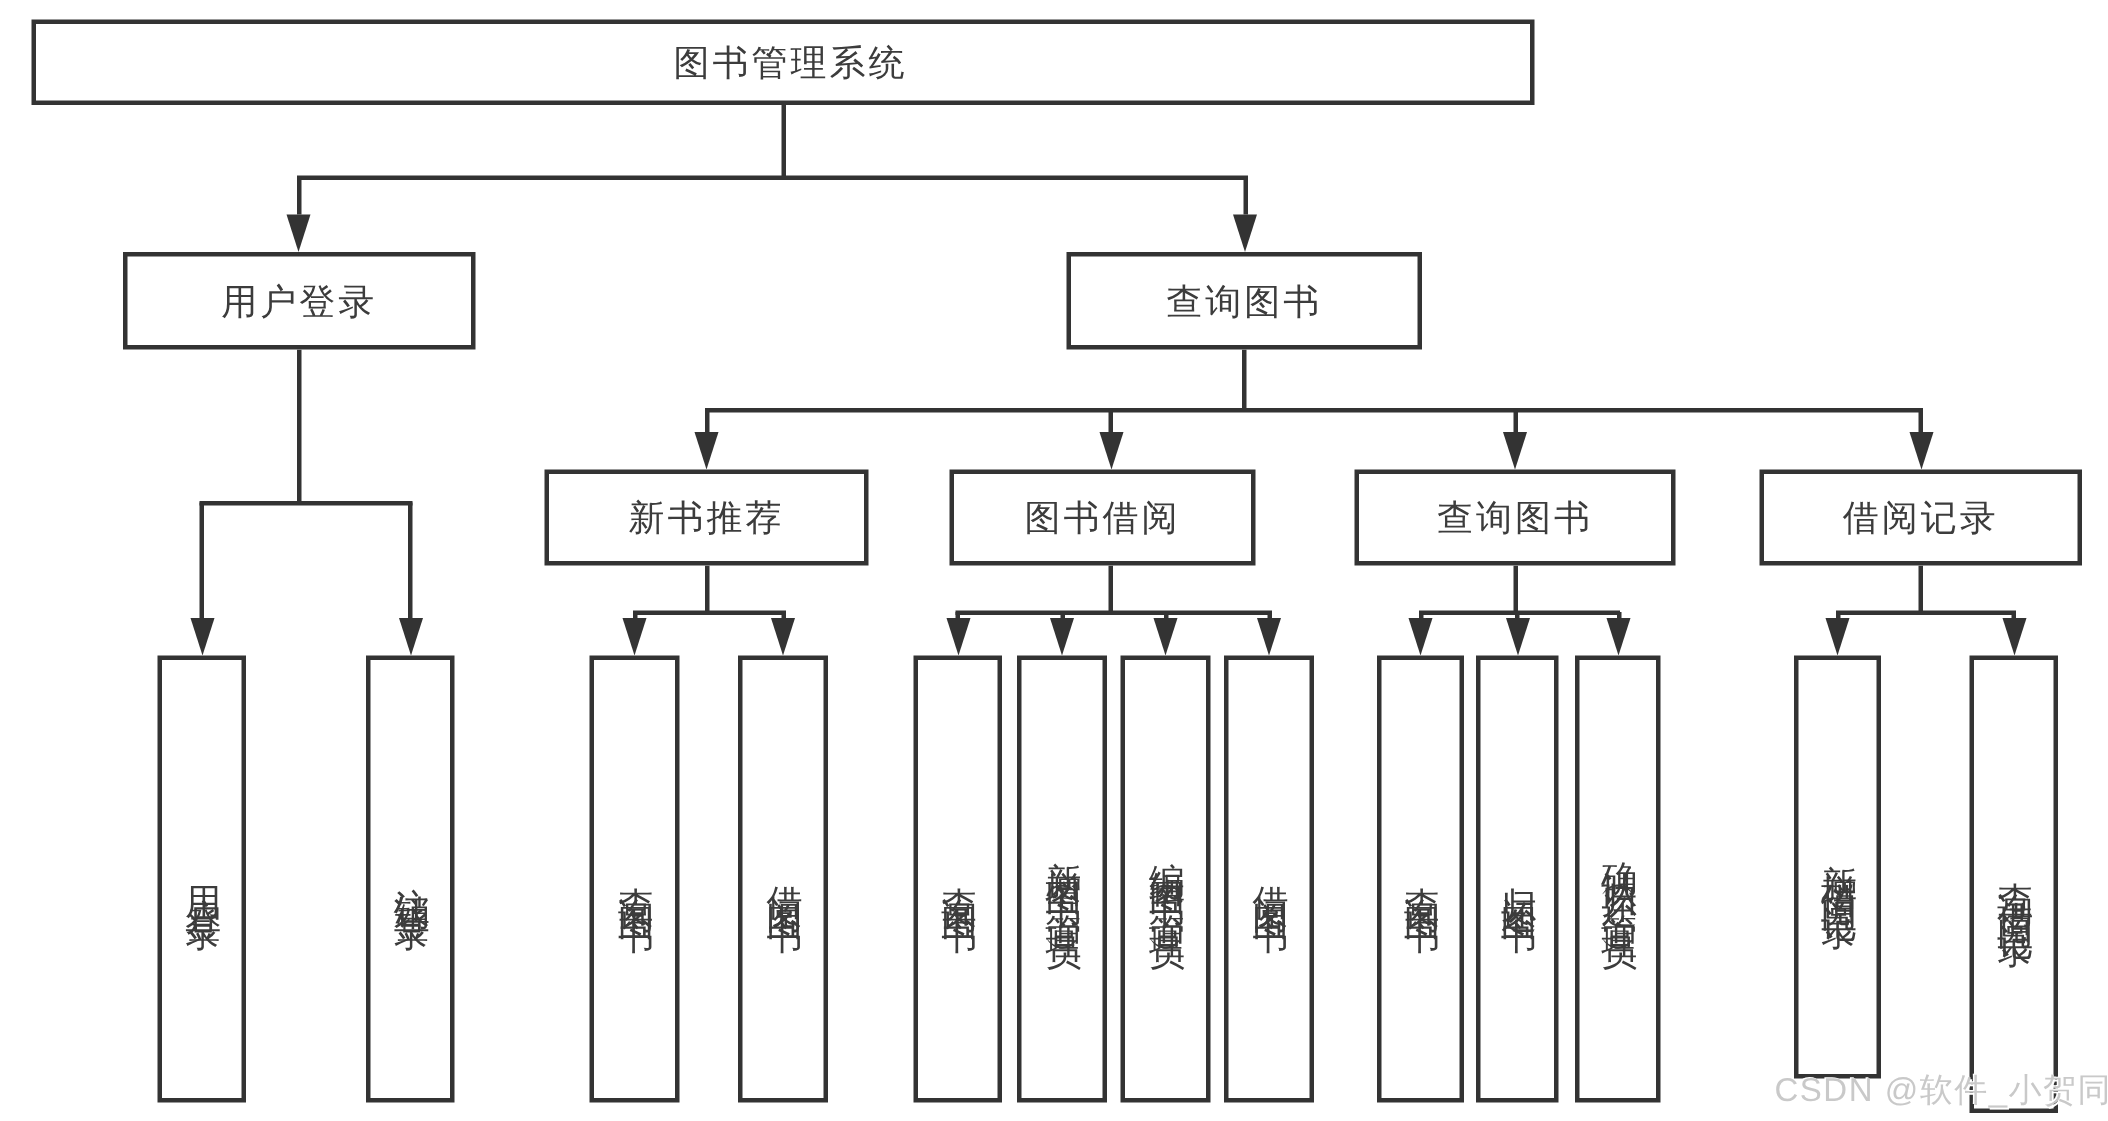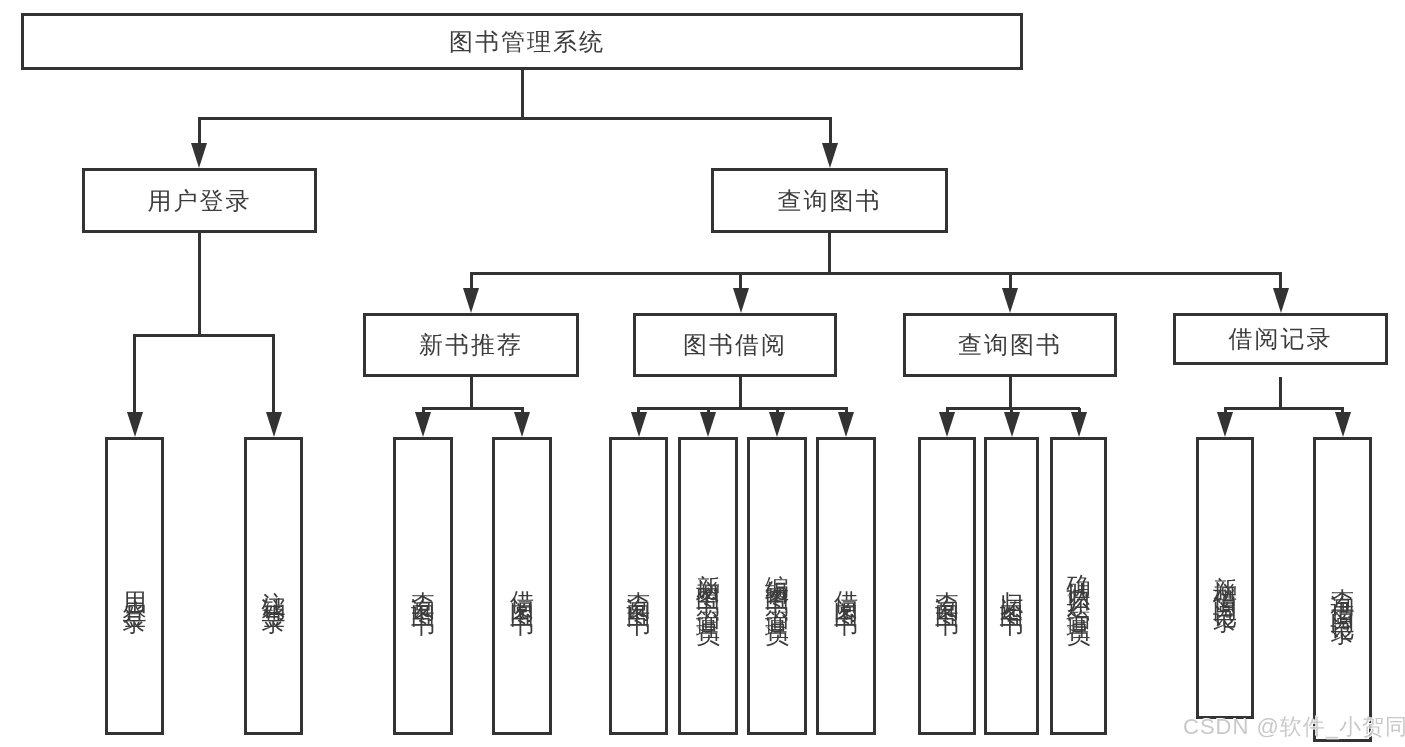--- a/index.html
+++ b/index.html
@@ -67,21 +67,21 @@
 
   <div class="box" style="left:363px;top:313px;width:216px;height:64px;">
     <span>新书推荐</span>
   </div>
   <div class="box" style="left:633px;top:313px;width:204px;height:64px;">
     <span>图书借阅</span>
   </div>
   <div class="box" style="left:903px;top:313px;width:214px;height:64px;">
     <span>查询图书</span>
   </div>
-  <div class="box" style="left:1173px;top:313px;width:215px;height:52px;">
+  <div class="box" style="left:1173px;top:313px;width:215px;height:64px;">
     <span>借阅记录</span>
   </div>
 
   <div class="vline" style="left:469.5px;top:377px;height:31px;"></div>
   <div class="hline" style="left:421.5px;top:406.5px;width:102px;"></div>
   <div class="drop" style="left:421.5px;top:408px;height:4px;"></div>
   <div class="drop" style="left:520.5px;top:408px;height:4px;"></div>
 
   <div class="vline" style="left:739px;top:377px;height:31px;"></div>
   <div class="hline" style="left:637px;top:406.5px;width:211px;"></div>

